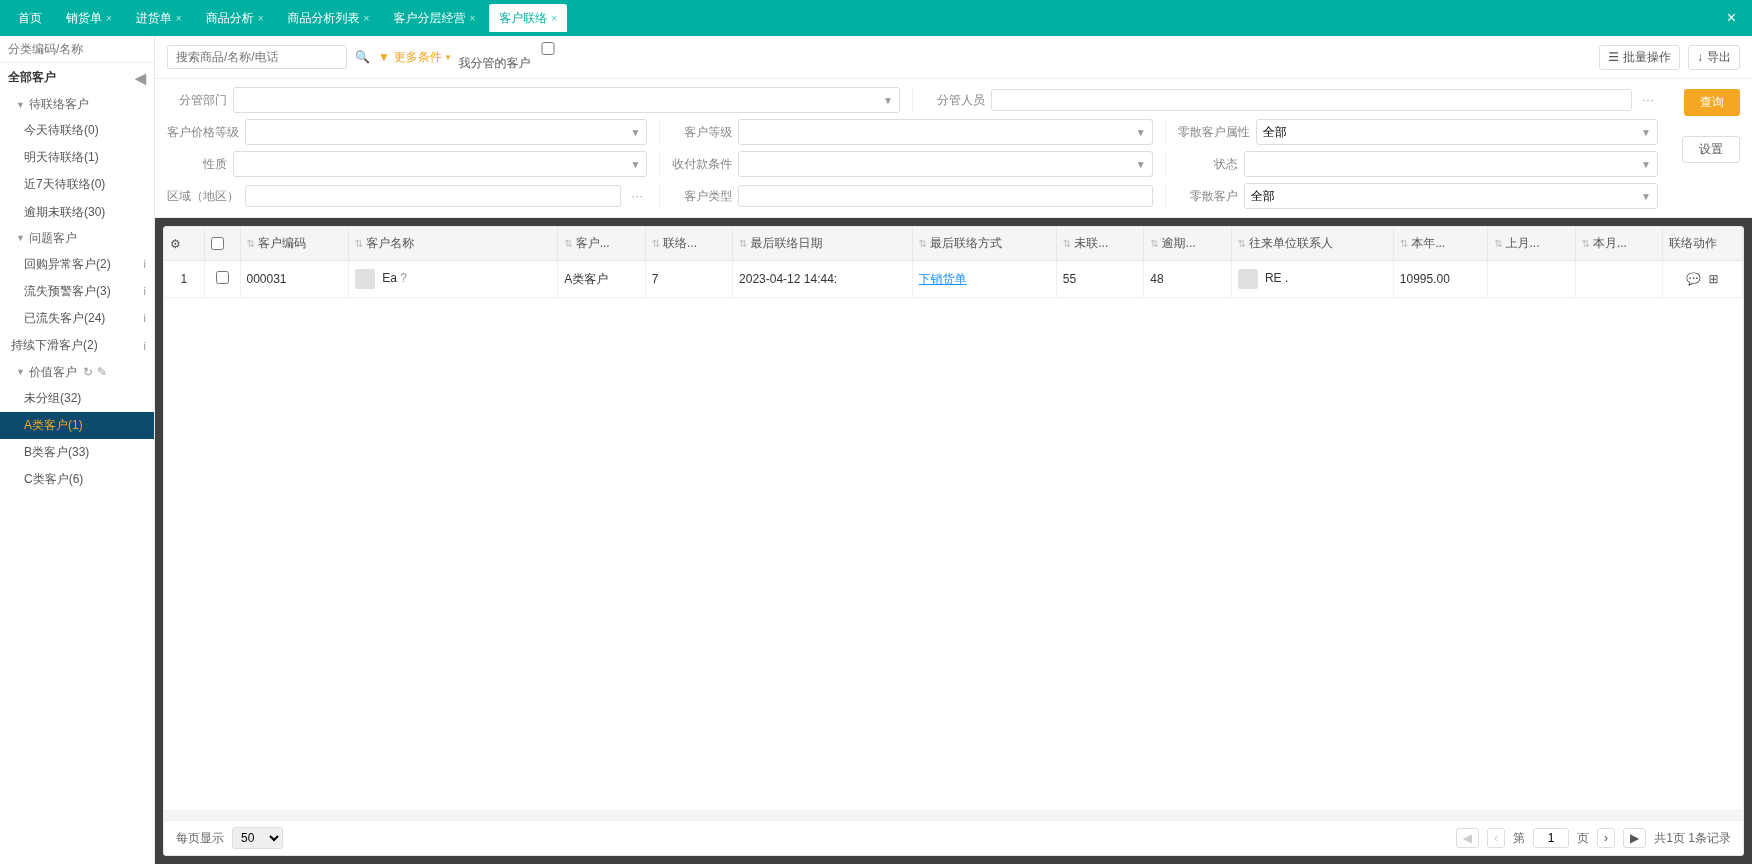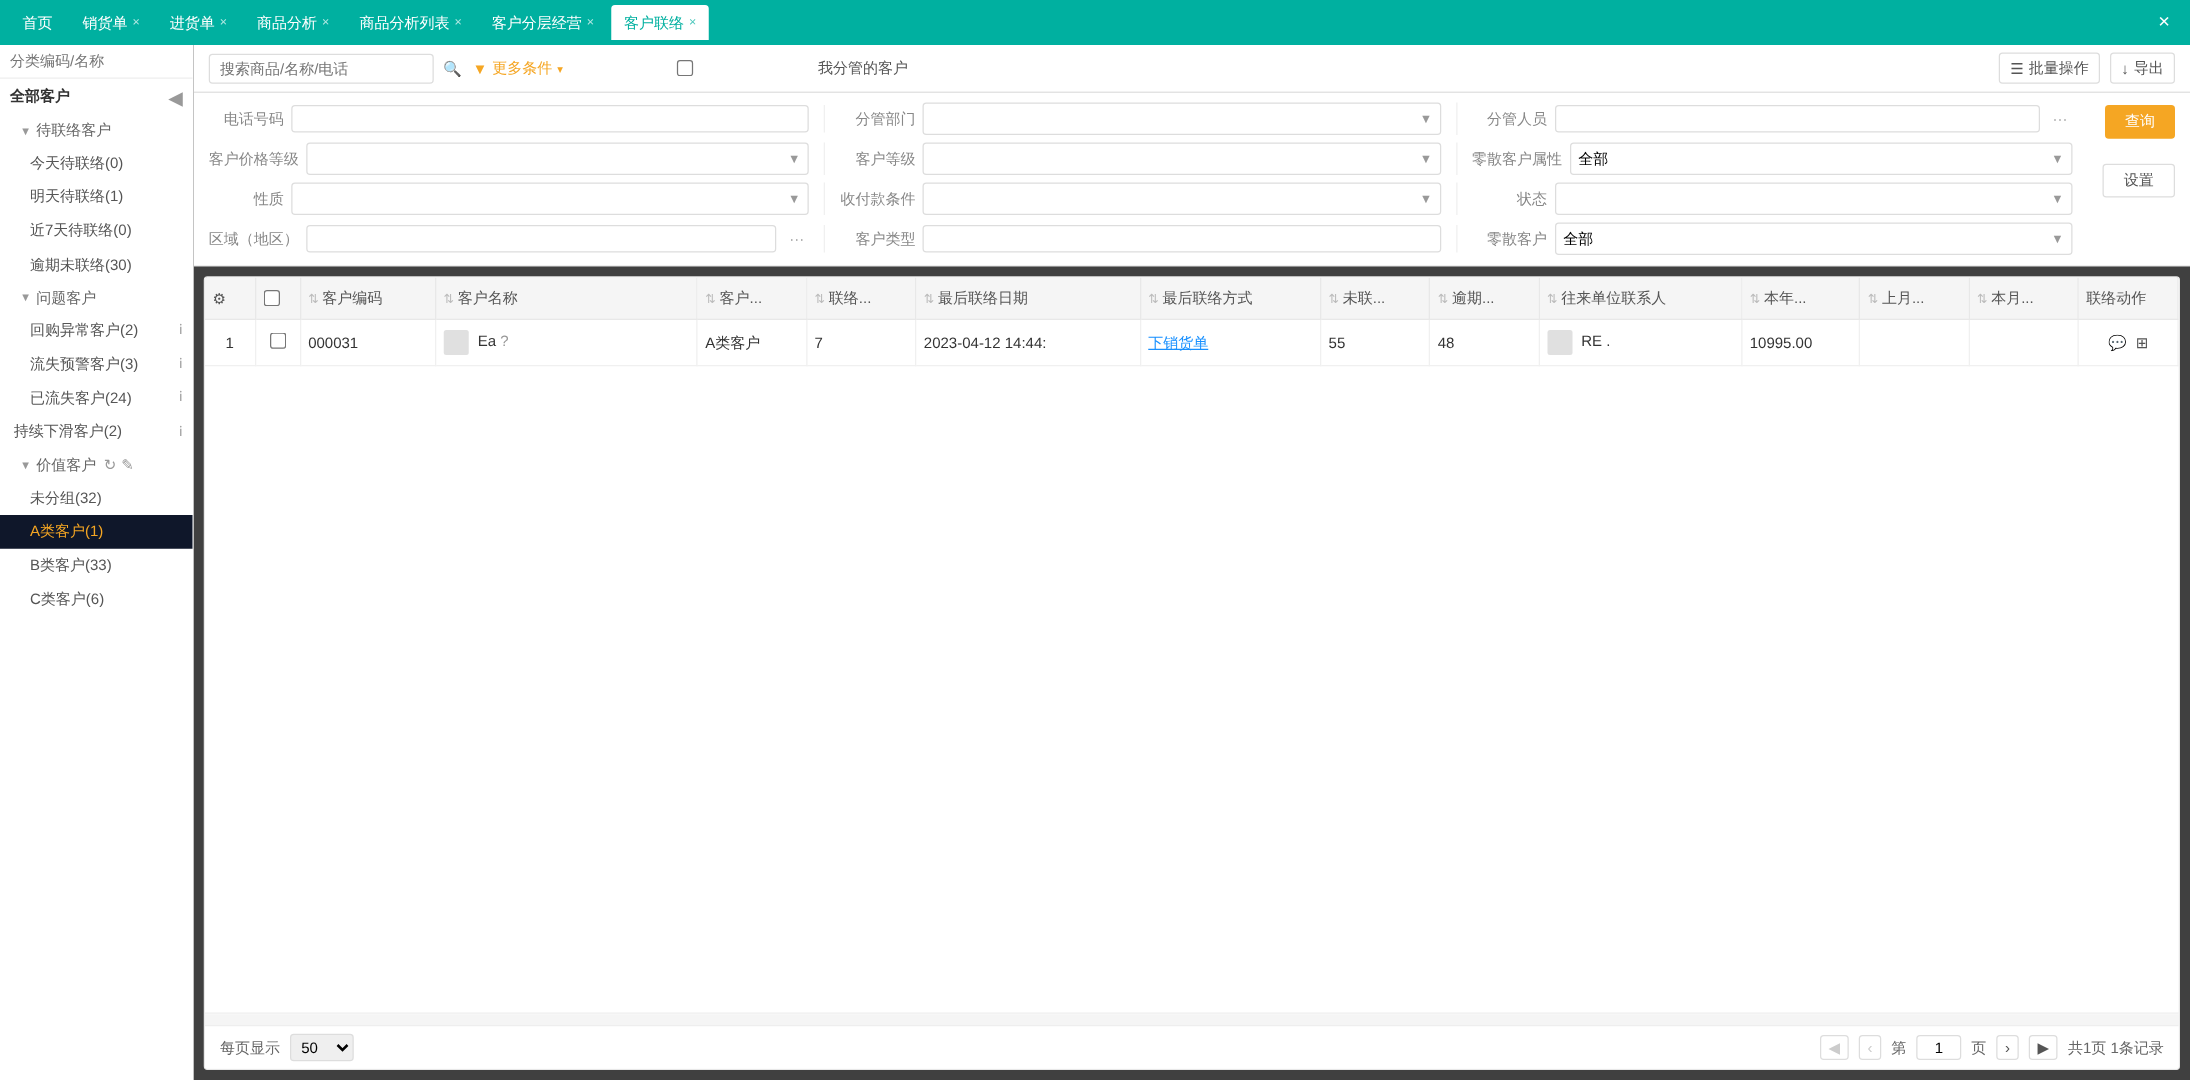--- a/index.html
+++ b/index.html
@@ -88,21 +88,21 @@
       content: '▼';
       font-size: 9px;
       color: #999;
     }
     .sidebar-item {
       padding: 4px 8px 4px 24px;
       color: #555;
       cursor: pointer;
       line-height: 1.6;
     }
-    .sidebar-item.active { background: #0f172a; color: #f5a623; }
+    .sidebar-item.active { background: #0c4a6e; color: #f5a623; }
 
     
     .content-area {
       flex: 1;
       display: flex;
       flex-direction: column;
       background: #404040;
       overflow: hidden;
     }
 
@@ -126,24 +126,25 @@
     .filter-btn {
       display: flex;
       align-items: center;
       gap: 4px;
       color: #f5a623;
       cursor: pointer;
       font-size: 12px;
     }
     .checkbox-label {
       display: flex;
-      align-items: center;
-      gap: 16px;
+      align-items: flex-start;
+      gap: 0;
       color: #555;
       cursor: pointer;
+      flex-direction: column;
     }
     .filter-spacer { flex: 1; }
     .toolbar-btn {
       display: flex;
       align-items: center;
       gap: 4px;
       color: #555;
       cursor: pointer;
       padding: 3px 8px;
       border: 1px solid #ddd;
@@ -460,24 +461,20 @@
         <span>导出</span>
       </div>
     </div>
 
     <div class="advanced-filters">
       <div style="display:flex; gap:0; align-items:flex-start;">
         <div style="flex:1;">
 
           <div class="filter-row">
             <div class="filter-cell">
-              <span class="filter-label">电话号码</span>
-              <input class="filter-input" type="text" style="">
-            </div>
-            <div class="filter-cell">
               <span class="filter-label">分管部门</span>
               <div class="filter-select" style="flex:1;">
                 <span></span>
                 <span class="arrow">▼</span>
               </div>
             </div>
             <div class="filter-cell">
               <span class="filter-label">分管人员</span>
               <input class="filter-input" type="text" style="flex: 1 1 0%;">
               <span class="filter-dots">···</span>

